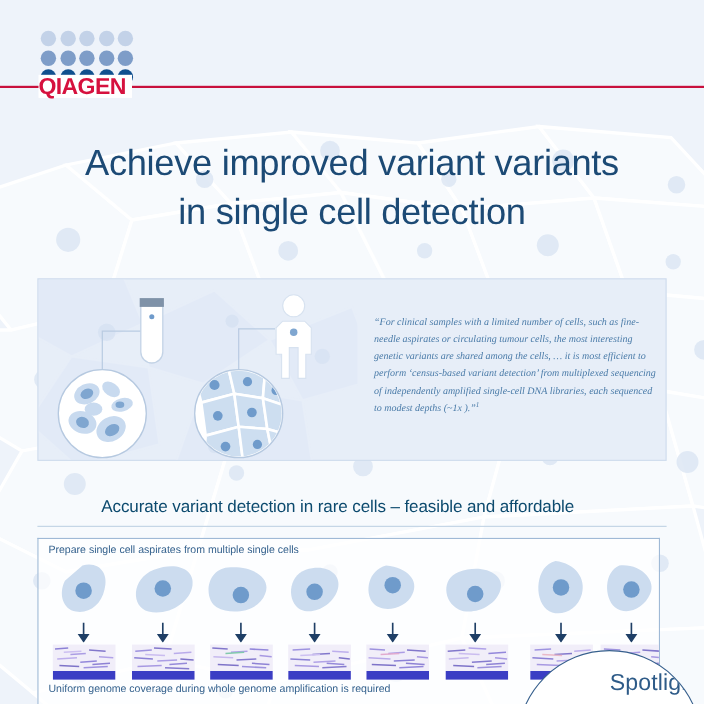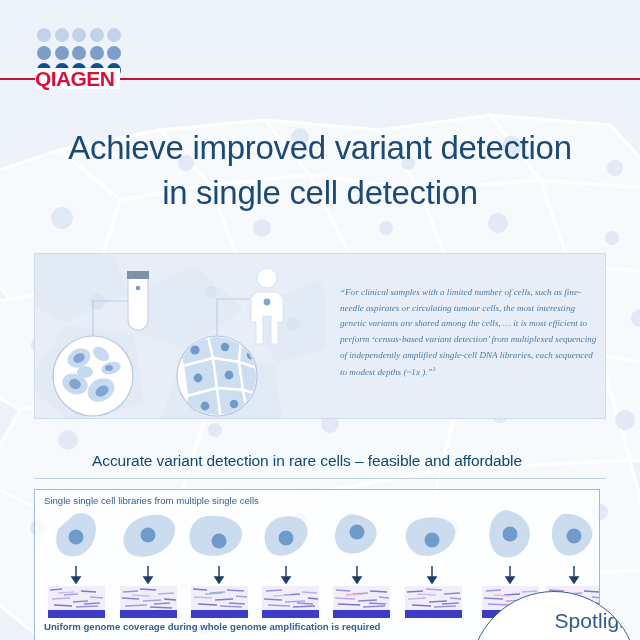--- a/index.html
+++ b/index.html
@@ -154,21 +154,21 @@
     font-family: "Liberation Sans", sans-serif;
     font-weight: 300;
     font-size: 9.6px;
     color: #34618d;
     white-space: nowrap;
   }
   #workflow-bottom-label {
     position: absolute;
     left: 9px; top: 131px;
     font-family: "Liberation Sans", sans-serif;
-    font-weight: 700;
+    font-weight: 400;
     font-size: 9.6px;
     color: #34618d;
     white-space: nowrap;
   }
   #cells-row {
     position: absolute;
     left: 0; top: 18px;
     width: 566px; height: 56px;
   }
   #arrows-row {
@@ -324,21 +324,21 @@
         <span class="dot" style="background: rgb(16, 80, 143);"></span>
       </div>
     </div>
 
     <div id="header-rule" style="background: rgb(200, 16, 60);"></div>
 
     <div id="wordmark" style="color: rgb(214, 17, 62);">QIAGEN</div>
   </div>
 
   <div id="title-block">
-    <div class="title-line">Achieve improved variant detection</div>
+    <div class="title-line">Achieve improved variant variants</div>
     <div class="title-line">in single cell detection</div>
   </div>
 
   <div id="hero-panel">
 
     <svg id="hero-illustration" viewBox="0 0 290 166" xmlns="http://www.w3.org/2000/svg">
 
       <g fill="#dfe8f6" stroke="#e7eef8" stroke-width="2" opacity="0.55">
         <polygon points="-10,-10 70,-20 95,40 30,70 -15,45"></polygon>
         <polygon points="95,40 160,10 210,55 150,95 100,80"></polygon>
@@ -419,21 +419,21 @@
     <div id="quote-text">
       <span>“For clinical samples with a limited number of cells, such as fine-needle aspirates or circulating tumour cells, the most interesting genetic variants are shared among the cells, … it is most efficient to perform ‘census-based variant detection’ from multiplexed sequencing of independently amplified single-cell DNA libraries, each sequenced to modest depths (~1x ).”</span><sup>1</sup>
     </div>
   </div>
 
   <div id="section-heading">Accurate variant detection in rare cells – feasible and affordable</div>
   <div id="section-rule"></div>
 
   <div id="workflow-panel">
 
-    <div id="workflow-top-label">Single single cell libraries from multiple single cells</div>
+    <div id="workflow-top-label">Prepare single cell aspirates from multiple single cells</div>
 
     <svg id="cells-row" viewBox="0 0 566 56" xmlns="http://www.w3.org/2000/svg">
       <g fill="#ccdcef">
         <path d="M40,6 C56,2 64,14 60,28 C57,42 46,50 34,48 C22,46 18,32 24,20 Z"></path>
         <path d="M105,10 C126,2 142,10 140,24 C138,40 118,52 100,48 C84,44 84,18 105,10 Z"></path>
         <path d="M172,8 C196,6 212,18 206,32 C200,48 176,52 162,44 C150,37 152,10 172,8 Z"></path>
         <path d="M243,10 C262,4 276,14 272,28 C268,42 250,52 238,46 C226,40 226,16 243,10 Z"></path>
         <path d="M316,6 C336,8 346,20 340,32 C334,46 312,50 304,40 C296,30 300,10 316,6 Z"></path>
         <path d="M382,12 C404,4 424,14 420,28 C416,44 394,52 382,46 C368,39 366,18 382,12 Z"></path>
         <path d="M470,2 C488,4 498,18 494,32 C490,48 472,54 462,46 C450,36 452,6 470,2 Z"></path>

